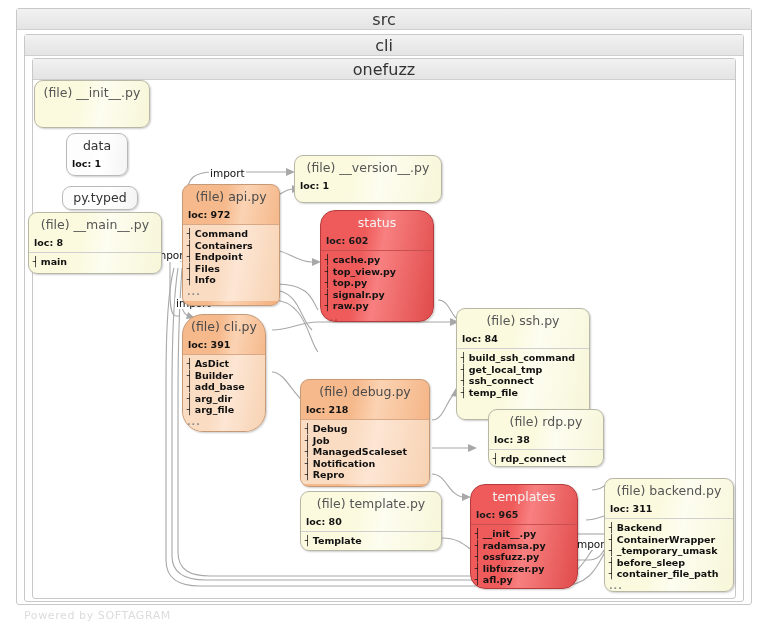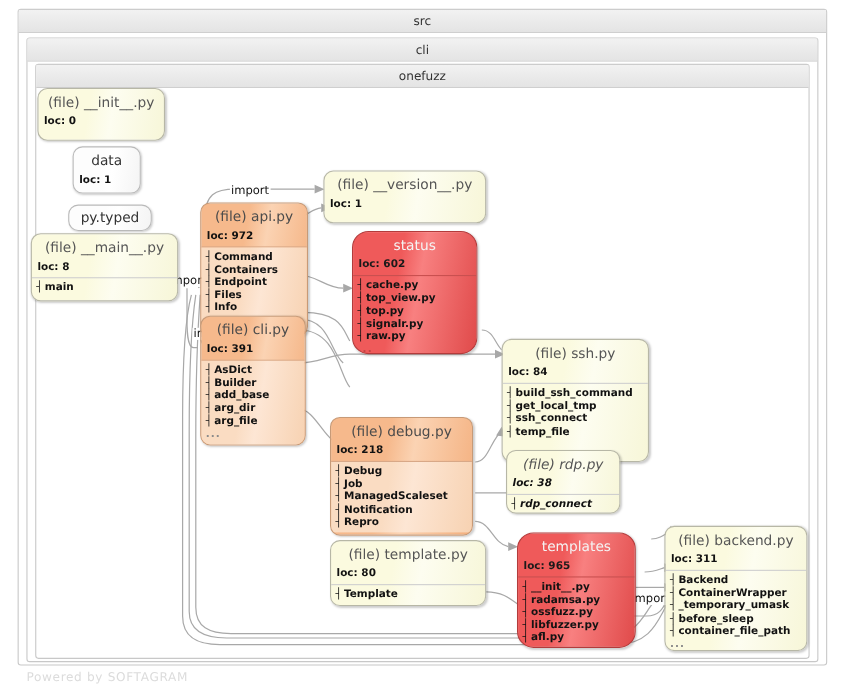--- a/index.html
+++ b/index.html
@@ -15,21 +15,21 @@
     position:absolute;
     background:#ffffff;
     border:1px solid #c8c8c8;
     border-radius:3px;
     box-sizing:border-box;
   }
   .pkg > .pkg-title{
     position:absolute;left:0;top:0;right:0;
     height:21px;line-height:21px;
     text-align:center;
-    font-size:11px;
+    font-size:16px;
     color:#333;
     background:linear-gradient(to bottom,#f2f2f2 0%,#eaeaea 55%,#e4e4e4 100%);
     border-bottom:1px solid #cfcfcf;
     box-sizing:border-box;
   }
 
   
   #edges{position:absolute;left:0;top:0;width:768px;height:631px;}
   #edges path{fill:none;stroke:#a8a8a8;stroke-width:1.1px;}
   #edges polygon{fill:#a8a8a8;}
@@ -206,21 +206,20 @@
     <polygon points="604,512 613,516 604,520"></polygon>
   </svg>
 
   <div class="edge-label" style="left:152px;top:250px;">import</div>
   <div class="edge-label" style="left:209px;top:168px;">import</div>
   <div class="edge-label" style="left:175px;top:298px;">import</div>
   <div class="edge-label" style="left:573px;top:539px;">import</div>
 
   <div class="node pale" style="left:34px;top:80px;width:116px;height:48px;">
     <div class="n-title">(file) __init__.py</div>
-    <div class="n-loc nosep">loc: 0</div>
   </div>
 
   <div class="node plain" style="left:66px;top:133px;width:62px;height:43px;">
     <div class="n-title">data</div>
     <div class="n-loc nosep">loc: 1</div>
   </div>
 
   <div class="node plain" style="left:62px;top:186px;width:76px;height:24px;">
     <div class="n-title" style="padding-top:3px;">py.typed</div>
   </div>
@@ -257,21 +256,21 @@
     <div class="n-members">
       <div class="m">cache.py</div>
       <div class="m">top_view.py</div>
       <div class="m">top.py</div>
       <div class="m">signalr.py</div>
       <div class="m">raw.py</div>
       <div class="more">...</div>
     </div>
   </div>
 
-  <div class="node orange" style="left:182px;top:287px;width:96px;height:118px;">
+  <div class="node orange" style="left:182px;top:314px;width:84px;height:118px;border-radius:21px;">
     <div class="n-title">(file) cli.py</div>
     <div class="n-loc">loc: 391</div>
     <div class="n-members">
       <div class="m">AsDict</div>
       <div class="m">Builder</div>
       <div class="m">add_base</div>
       <div class="m">arg_dir</div>
       <div class="m">arg_file</div>
       <div class="more">...</div>
     </div>
@@ -293,21 +292,21 @@
     <div class="n-loc">loc: 218</div>
     <div class="n-members">
       <div class="m">Debug</div>
       <div class="m">Job</div>
       <div class="m">ManagedScaleset</div>
       <div class="m">Notification</div>
       <div class="m">Repro</div>
     </div>
   </div>
 
-  <div class="node pale" style="left:460px;top:409px;width:104px;height:58px;font-style:italic;">
+  <div class="node pale" style="left:488px;top:409px;width:116px;height:58px;">
     <div class="n-title">(file) rdp.py</div>
     <div class="n-loc">loc: 38</div>
     <div class="n-members">
       <div class="m">rdp_connect</div>
     </div>
   </div>
 
   <div class="node pale" style="left:300px;top:491px;width:142px;height:60px;">
     <div class="n-title">(file) template.py</div>
     <div class="n-loc">loc: 80</div>

